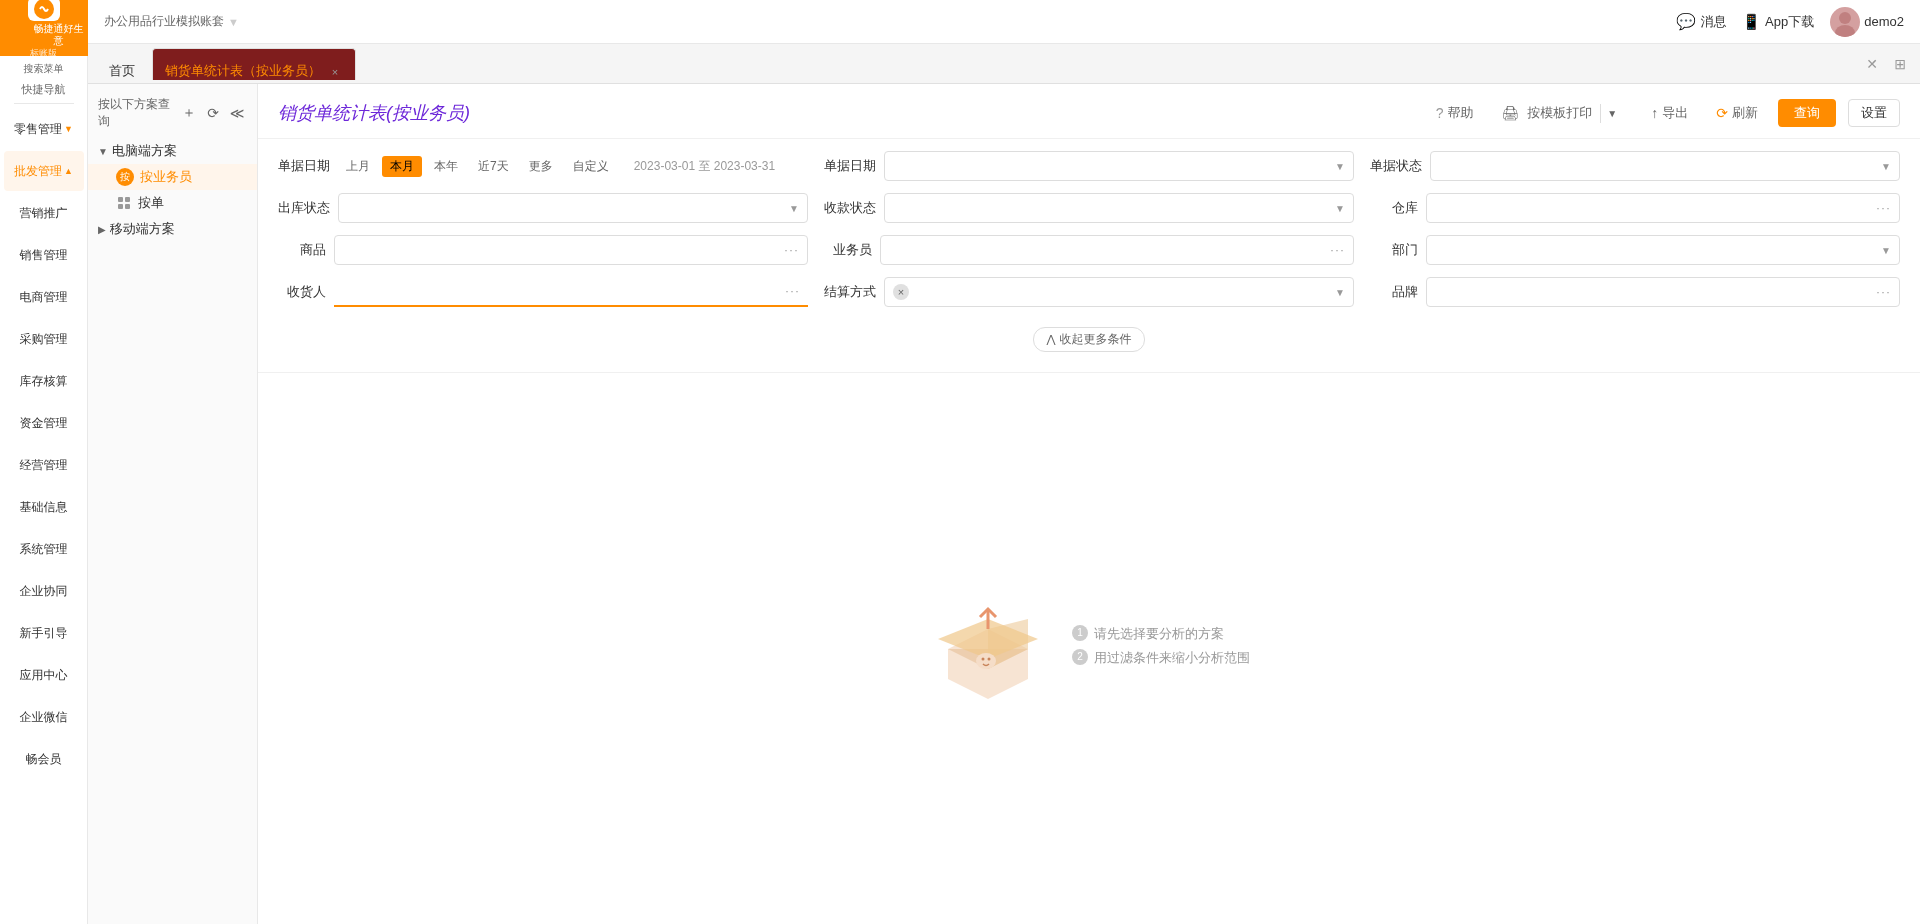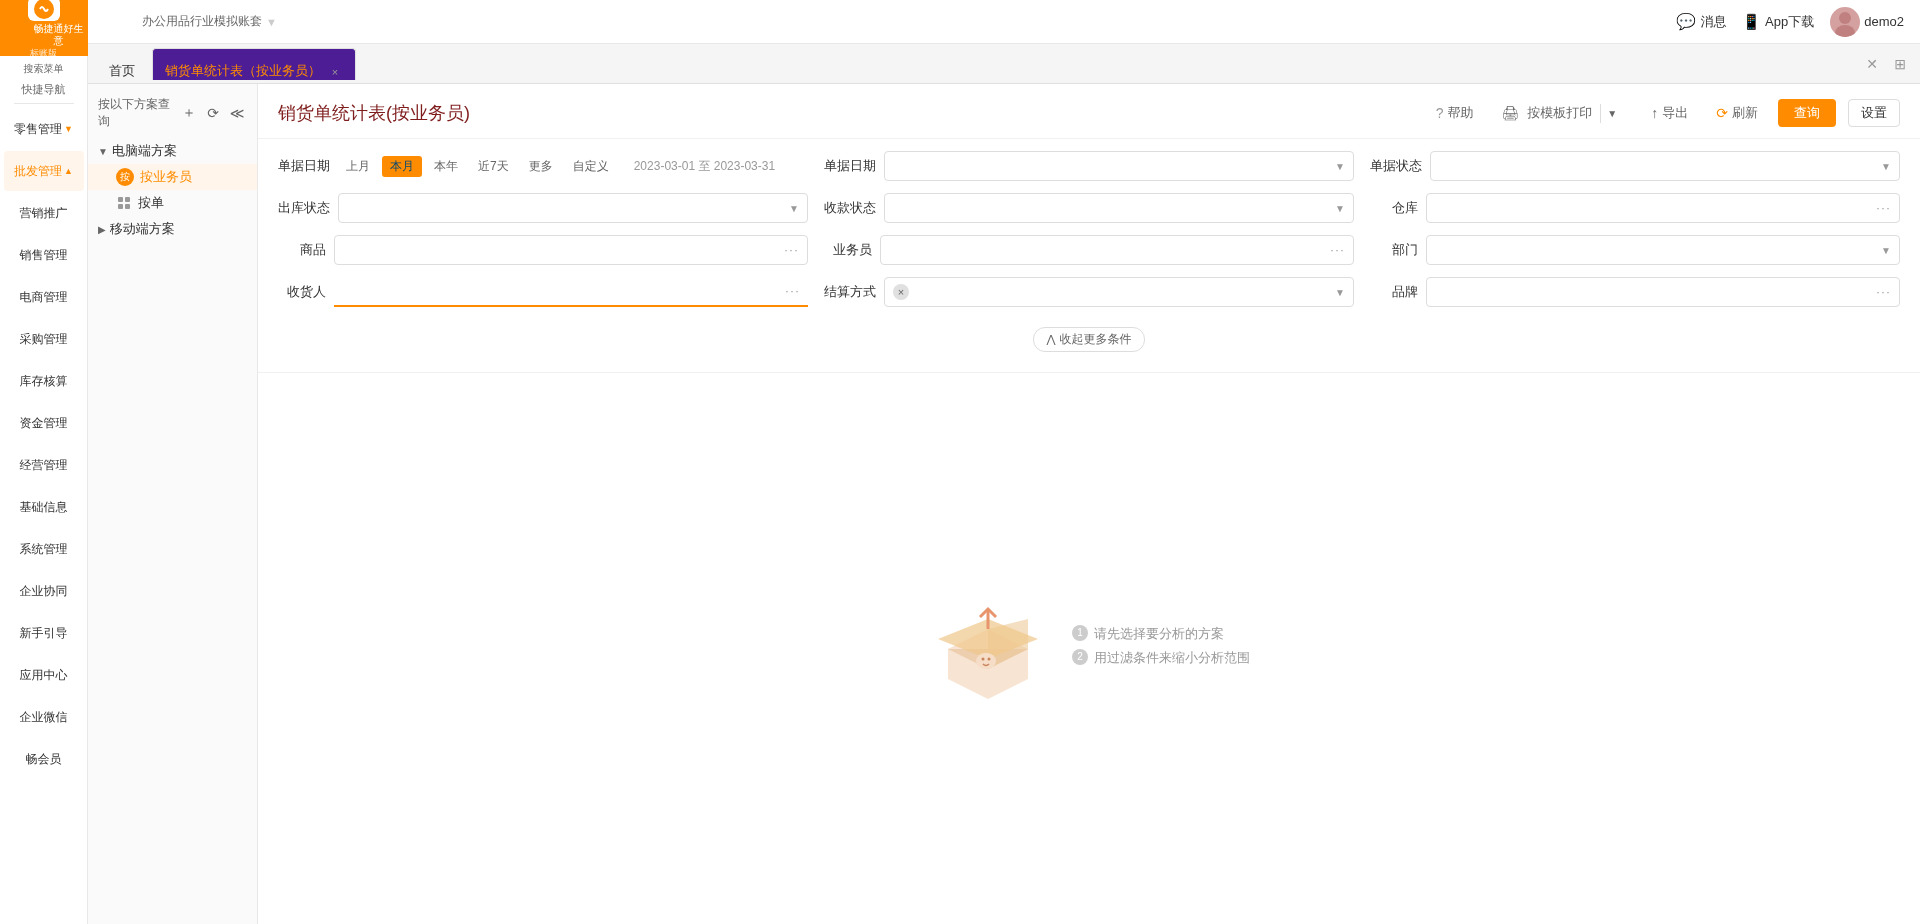--- a/index.html
+++ b/index.html
@@ -11,30 +11,30 @@
     .sidebar-logo .logo-icon { width: 32px; height: 32px; background: #fff; border-radius: 6px; display: flex; align-items: center; justify-content: center; }
     .sidebar-logo .logo-icon svg { width: 24px; height: 24px; }
     .sidebar-nav-item { width: 80px; height: 40px; display: flex; align-items: center; justify-content: center; cursor: pointer; border-radius: 4px; margin: 1px auto; font-size: 12px; color: #333; }
     .sidebar-divider { width: 60px; height: 1px; background: #e8e8e8; margin: 4px auto; }
 
     
     .main-area { flex: 1; display: flex; flex-direction: column; overflow: hidden; }
 
     
     .topbar { height: 44px; background: #fff; border-bottom: 1px solid #e8e8e8; display: flex; align-items: center; padding: 0 16px; gap: 12px; }
-    .topbar-breadcrumb { font-size: 12px; color: #666; display: flex; align-items: center; gap: 4px; flex: 1; margin-left: 38px; }
+    .topbar-breadcrumb { font-size: 12px; color: #666; display: flex; align-items: center; gap: 4px; flex: 1; }
     .topbar-actions { display: flex; align-items: center; gap: 16px; }
     .topbar-action { display: flex; align-items: center; gap: 4px; font-size: 13px; color: #333; cursor: pointer; }
     .avatar { width: 30px; height: 30px; border-radius: 50%; background: #d4a0a0; overflow: hidden; display: flex; align-items: center; justify-content: center; }
 
     
     .tabbar { height: 40px; background: #f5f5f5; display: flex; align-items: center; padding: 0 8px; gap: 4px; border-bottom: 1px solid #e0e0e0; }
     .tab { height: 32px; padding: 0 12px; display: flex; align-items: flex-end; gap: 6px; border-radius: 4px 4px 0 0; font-size: 13px; cursor: pointer; background: #fff; border: 1px solid #e0e0e0; border-bottom: none; }
     .tab.home { background: #f5f5f5; border-color: transparent; color: #333; }
-    .tab.active { background: #4c1d95; color: #ff8c00; border-color: #e0e0e0; }
+    .tab.active { background: #7f1d1d; color: #ff8c00; border-color: #e0e0e0; }
     .tab .close-btn { width: 16px; height: 16px; display: flex; align-items: center; justify-content: center; border-radius: 50%; color: #999; font-size: 11px; cursor: pointer; }
     .tab-actions { margin-left: auto; display: flex; gap: 4px; }
     .tab-action-btn { width: 24px; height: 24px; display: flex; align-items: center; justify-content: center; cursor: pointer; color: #666; }
 
     
     .content { flex: 1; display: flex; overflow: hidden; background: #fff; }
 
     
     .left-panel { width: 170px; background: #fafafa; border-right: 1px solid #e8e8e8; display: flex; flex-direction: column; padding: 8px 0; flex-shrink: 0; }
     .left-panel-header { display: flex; align-items: center; justify-content: space-between; padding: 4px 10px 8px; font-size: 13px; color: #333; }
@@ -44,42 +44,42 @@
     .tree-item { padding: 4px 10px; cursor: pointer; font-size: 13px; display: flex; align-items: center; gap: 4px; }
     .tree-group { }
     .tree-child { padding: 4px 10px 4px 28px; font-size: 13px; cursor: pointer; display: flex; align-items: center; gap: 6px; }
     .tree-child.active { color: #ff8c00; background: #fff5eb; }
     .tree-child .orange-dot { width: 18px; height: 18px; border-radius: 50%; background: #ff8c00; display: flex; align-items: center; justify-content: center; color: #fff; font-size: 10px; flex-shrink: 0; }
     .tree-child .gray-icon { width: 16px; height: 16px; display: flex; align-items: center; justify-content: center; color: #666; font-size: 11px; }
 
     
     .right-content { flex: 1; display: flex; flex-direction: column; overflow: hidden; }
     .page-header { padding: 12px 20px 8px; display: flex; align-items: center; justify-content: space-between; border-bottom: 1px solid #f0f0f0; }
-    .page-title { font-size: 18px; font-weight: 500; color: #7f1d1d; }
+    .page-title { font-size: 18px; font-weight: 500; color: #6d28d9; font-style: italic; }
     .page-header-actions { display: flex; align-items: center; gap: 12px; }
     .header-action-btn { display: flex; align-items: center; gap: 4px; font-size: 13px; color: #666; cursor: pointer; padding: 4px 8px; border-radius: 4px; }
     .header-action-btn.primary { background: #ff8c00; color: #fff; border-radius: 4px; padding: 5px 16px; }
     .header-action-btn.secondary { border: 1px solid #ddd; background: #fff; color: #333; border-radius: 4px; padding: 4px 12px; }
 
     
     .filter-area { padding: 12px 20px; border-bottom: 1px solid #f0f0f0; }
     .filter-row { display: flex; align-items: center; gap: 16px; margin-bottom: 12px; }
     .filter-row:last-child { margin-bottom: 0; }
     .filter-item { display: flex; align-items: center; gap: 8px; flex: 1; }
     .filter-label { font-size: 13px; color: #333; white-space: nowrap; min-width: 48px; text-align: right; }
     .filter-input { flex: 1; height: 30px; border: 1px solid #ddd; border-radius: 4px; padding: 0 8px; font-size: 12px; color: #333; display: flex; align-items: center; justify-content: space-between; cursor: pointer; background: #fff; position: relative; }
     .filter-input.active-filter { border-bottom: 2px solid #ff8c00; border-left: none; border-right: none; border-top: none; border-radius: 0; }
     .filter-input .placeholder { color: #ccc; }
     .filter-input .dropdown-arrow { color: #999; font-size: 10px; }
     .filter-input .dots { color: #999; font-size: 12px; letter-spacing: 1px; }
     .filter-input .clear-btn { color: #999; cursor: pointer; font-size: 12px; }
     .date-filter { display: flex; align-items: center; gap: 17px; }
     .date-filter-tabs { display: flex; align-items: center; gap: 4px; }
     .date-tab { padding: 2px 8px; font-size: 12px; color: #666; cursor: pointer; border-radius: 3px; }
-    .date-tab.active { background: #ff8c00; color: #0c4a6e; border-radius: 3px; }
+    .date-tab.active { background: #ff8c00; color: #000000; border-radius: 3px; }
     .date-range { font-size: 12px; color: #999; }
 
     
     .collapse-row { display: flex; justify-content: center; padding: 8px 0; }
     .collapse-btn { display: flex; align-items: center; gap: 4px; font-size: 12px; color: #666; cursor: pointer; padding: 3px 12px; border: 1px solid #ddd; border-radius: 12px; background: #fff; }
 
     
     .empty-state { flex: 1; display: flex; align-items: center; justify-content: center; }
     .empty-content { display: flex; flex-direction: column; align-items: center; gap: 12px; }
     .empty-icon { width: 120px; height: 100px; }

